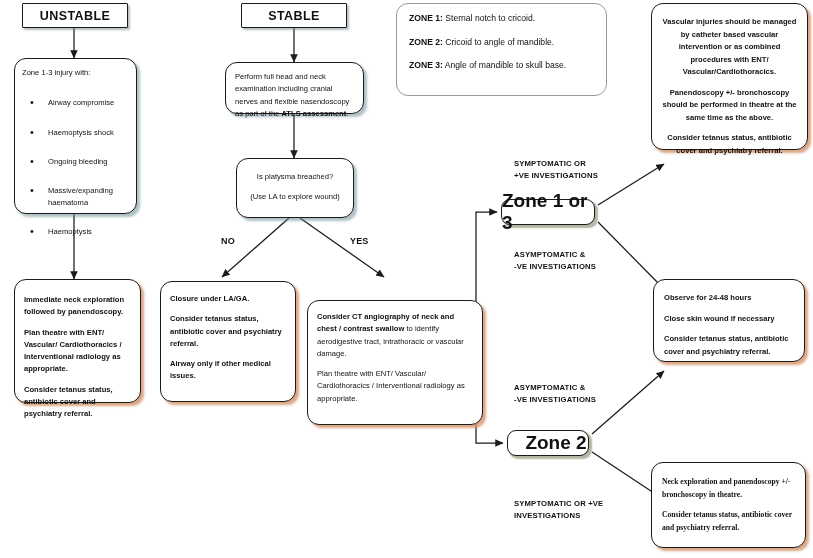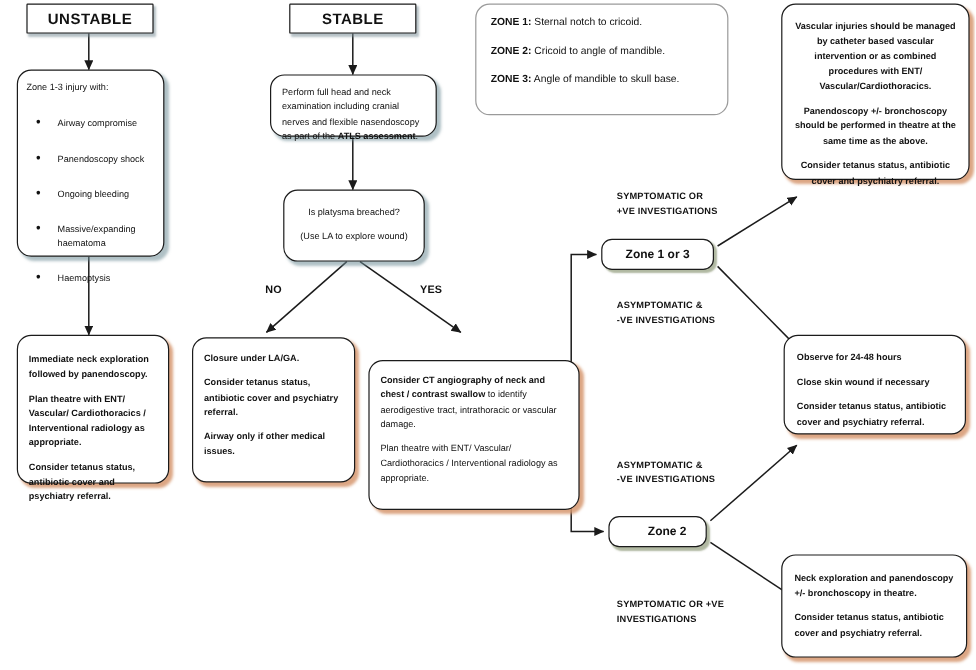--- a/index.html
+++ b/index.html
@@ -5,21 +5,21 @@
   html,body{margin:0;padding:0;background:#ffffff;}
   body{font-family:"Liberation Sans",sans-serif;}
   #canvas{position:relative;width:813px;height:558px;overflow:hidden;background:#fff;}
 
   .node{position:absolute;box-sizing:border-box;background:#ffffff;border:1.4px solid #1b1b1b;}
   .rr{border-radius:12px;}
   .hdr{border-radius:1px;display:flex;align-items:center;justify-content:center;
        font-weight:bold;font-size:12.5px;letter-spacing:.4px;color:#111;
        box-shadow:2px 2px 2px rgba(120,140,150,.55);}
   .zonebox{border-radius:9px;display:flex;align-items:center;justify-content:center;
-       font-weight:bold;font-size:10px;color:#111;border-width:1.8px;
+       font-weight:bold;font-size:19px;color:#111;border-width:1.8px;
        box-shadow:2.5px 2.5px 1.5px rgba(150,160,130,.75);}
   .sh-teal{box-shadow:3px 3px 2.5px rgba(110,140,150,.55);}
   .sh-orange{box-shadow:3px 3px 2.5px rgba(214,150,110,.85);}
   .plain{border-radius:12px;border:1.1px solid #9a9a9a;}
 
   .body-txt{font-size:7.6px;line-height:1.62;color:#111;padding:9px 10px;}
   .body-txt.b{font-weight:bold;}
   .body-txt p{margin:0 0 8px 0;}
   .body-txt p:last-child{margin-bottom:0;}
   .ctr{text-align:center;}
@@ -81,21 +81,21 @@
 
   <div class="node hdr" style="left:22px;top:3px;width:106px;height:25px;">
     <span>UNSTABLE</span>
   </div>
 
   <div class="node rr sh-teal" style="left:14px;top:58px;width:123px;height:156px;">
     <div class="body-txt" style="padding:8px 6px 6px 7px;">
       <div style="margin-bottom:10px;">Zone 1-3 injury with:</div>
       <ul class="bullets">
         <li>Airway compromise</li>
-        <li>Panendoscopy shock</li>
+        <li>Haemoptysis shock</li>
         <li>Ongoing bleeding</li>
         <li>Massive/expanding haematoma</li>
         <li>Haemoptysis</li>
       </ul>
     </div>
   </div>
 
   <div class="node rr sh-orange" style="left:14px;top:279px;width:127px;height:124px;">
     <div class="body-txt b" style="padding:14px 9px;">
       <p>Immediate neck exploration followed by panendoscopy.</p>
@@ -193,20 +193,20 @@
   </div>
 
   <div class="node rr sh-orange" style="left:653px;top:279px;width:152px;height:83px;">
     <div class="body-txt b" style="padding:12px 10px;line-height:1.65;">
       <p>Observe for 24-48 hours</p>
       <p>Close skin wound if necessary</p>
       <p>Consider tetanus status, antibiotic cover and psychiatry referral.</p>
     </div>
   </div>
 
-  <div class="node rr sh-orange" style="left:651px;top:462px;width:155px;height:86px;">
+  <div class="node rr sh-orange" style="left:651px;top:462px;width:155px;height:86px;font-family:Liberation Serif, serif;">
     <div class="body-txt b" style="padding:13px 10px;line-height:1.65;">
       <p>Neck exploration and panendoscopy +/- bronchoscopy in theatre.</p>
       <p>Consider tetanus status, antibiotic cover and psychiatry referral.</p>
     </div>
   </div>
 
 </div>
 
 </body></html>

